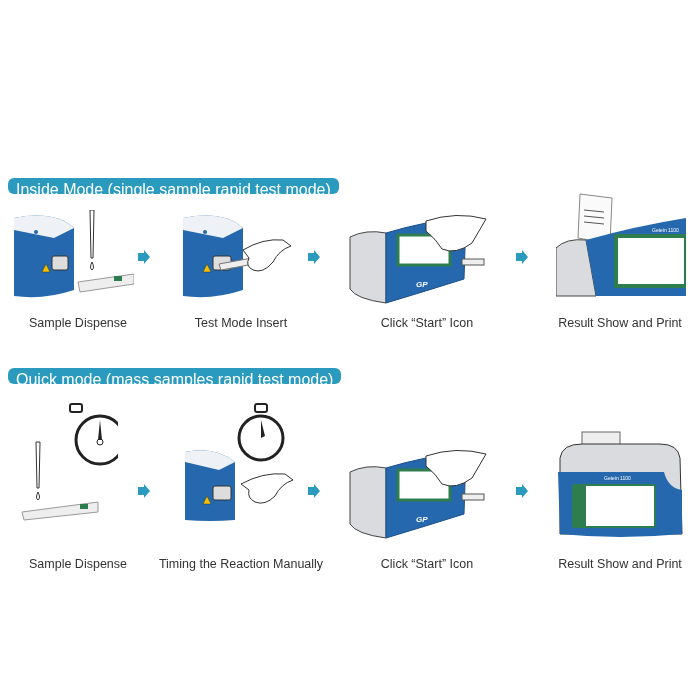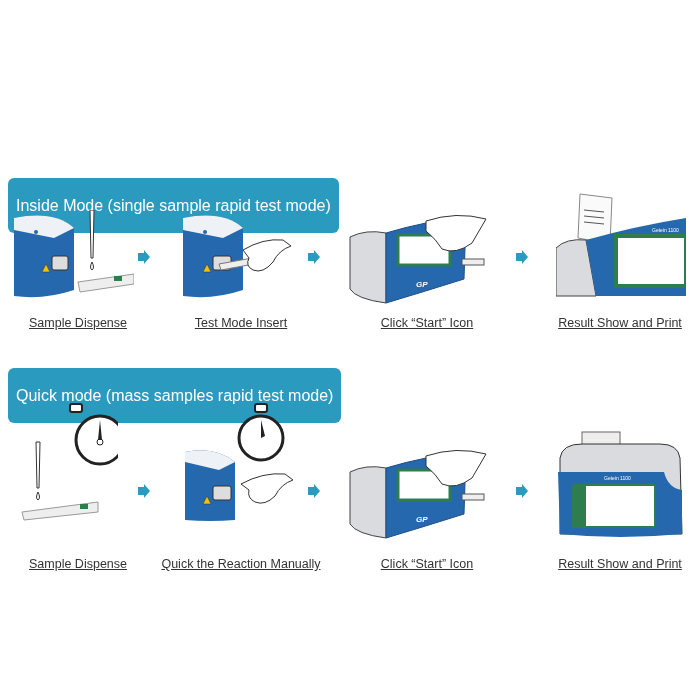--- a/index.html
+++ b/index.html
@@ -1,18 +1,18 @@
 <!DOCTYPE html>
 <html><head>
 <meta charset="utf-8">
 <style>
   html,body{margin:0;padding:0;background:#fff;}
   body{width:700px;height:700px;position:relative;overflow:hidden;font-family:"Liberation Sans",sans-serif;}
-  .pill{position:absolute;left:8px;height:23px;background:#2a9bbf;color:#fff;border-radius:6px;font-size:16px;line-height:23px;padding:16px 8px;white-space:nowrap;}
-  .cap{position:absolute;font-size:12.5px;color:#333;text-align:center;white-space:nowrap;transform:translateX(-50%);text-decoration:underline;}
+  .pill{position:absolute;left:8px;height:16px;background:#2a9bbf;color:#fff;border-radius:6px;font-size:16px;line-height:23px;padding:0 8px;white-space:nowrap;}
+  .cap{position:absolute;font-size:12.5px;color:#333;text-align:center;white-space:nowrap;transform:translateX(-50%);}
   .arrow{position:absolute;width:12px;height:14px;}
   .illus{position:absolute;}
 </style>
 </head>
 <body>
 
 <svg width="0" height="0" style="position:absolute">
   <defs>
     <g id="arrowshape">
         <polygon points="0,3 6,3 6,0 12,7 6,14 6,11 0,11" fill="#2a9bbf"></polygon>
@@ -124,15 +124,15 @@
 <svg class="illus" style="left:556px;top:428px" width="130" height="112">
   <rect x="26" y="4" width="38" height="22" fill="#eee" stroke="#666"></rect>
   <path d="M4,30 Q6,16 26,16 L104,16 Q122,16 124,30 L126,106 L4,106 Z" fill="#d9dbde" stroke="#333"></path>
   <path d="M2,44 L108,44 Q112,60 126,62 L126,106 Q64,112 4,106 Z" fill="#2568ad"></path>
   <rect x="16" y="56" width="84" height="44" rx="3" fill="#2e7d4f"></rect>
   <rect x="30" y="58" width="68" height="40" fill="#fff"></rect>
   <text x="48" y="52" font-size="5" fill="#fff">Getein 1100</text>
 </svg>
 
 <div class="cap" style="left:78px;top:557px">Sample Dispense</div>
-<div class="cap" style="left:241px;top:557px">Quick the Reaction Manually</div>
+<div class="cap" style="left:241px;top:557px">Timing the Reaction Manually</div>
 <div class="cap" style="left:427px;top:557px">Click “Start” Icon</div>
 <div class="cap" style="left:620px;top:557px">Result Show and Print</div>
 
 </body></html>

